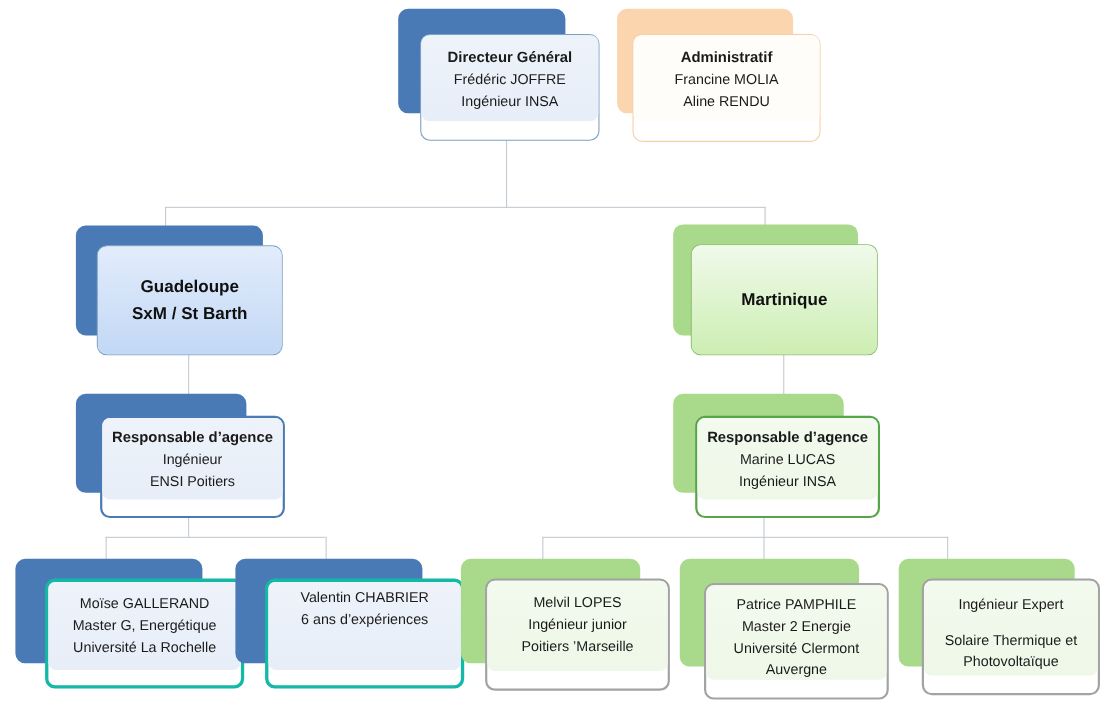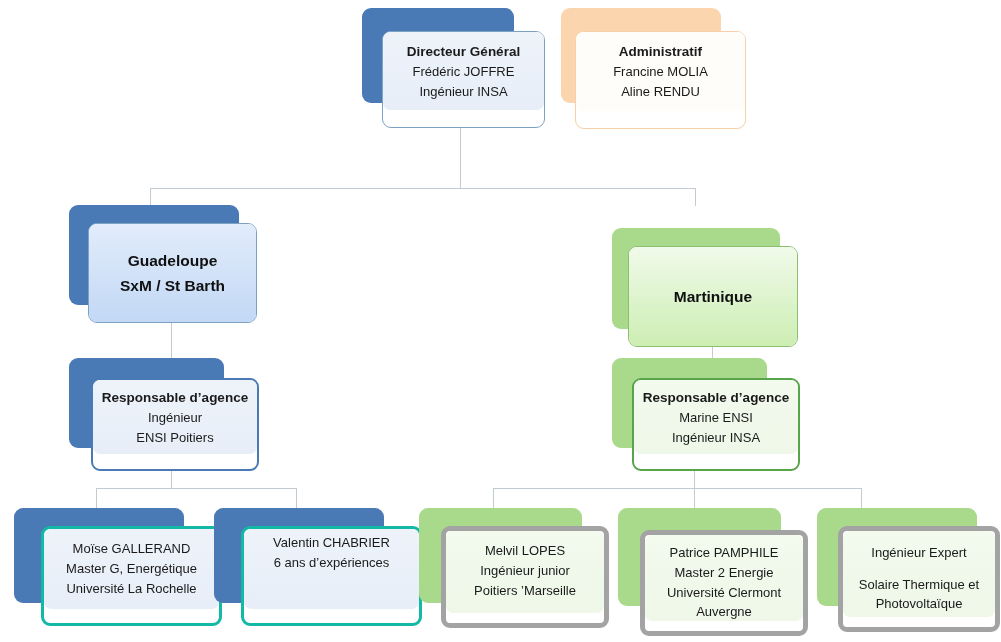--- a/index.html
+++ b/index.html
@@ -56,21 +56,21 @@
   .green .shadow{background:#a9d98a;}
   .green .card{border:1px solid #8cc06f;}
   .green .inner{background:linear-gradient(180deg,#f3faee 0%,#eef7e8 100%);}
 
   
   .blue.strong .card{border:2px solid #4a7ab5;}
   .green.strong .card{border:2px solid #57a44a;}
 
   
   .blue.leaf .card{border:3px solid #14b8a6;}
-  .green.leaf .card{border:5px solid #a3a3a3;}
+  .green.leaf .card{border:2px solid #a3a3a3;}
 
   
   .region .inner{border-radius:8px;}
   .blue.region .card{border:1px solid #7ea2c4;}
   .blue.region .inner{background:linear-gradient(180deg,#e2ecfb 0%,#c2d8f5 100%);height:100%;}
   .green.region .card{border:1px solid #8cc06f;}
   .green.region .inner{background:linear-gradient(180deg,#f0faea 0%,#cdeeb3 100%);height:100%;}
   .region .card{align-items:center;}
   .region .inner{display:flex;flex-direction:column;align-items:center;justify-content:center;}
 
@@ -143,21 +143,21 @@
     <div class="shadow" style="width:160px;height:95px;"></div>
     <div class="card" style="left:14px;top:23px;width:171px;height:98px;">
       <div class="inner" style="height:79px;">
         <div class="t-title">Administratif</div>
         <div class="t-line">Francine MOLIA</div>
         <div class="t-line">Aline RENDU</div>
       </div>
     </div>
   </div>
 
-  <div class="node green region" style="left:612px;top:204px;width:186px;height:119px;margin-top:24px;">
+  <div class="node green region" style="left:612px;top:204px;width:186px;height:119px;">
     <div class="shadow" style="width:168px;height:101px;"></div>
     <div class="card" style="left:16px;top:18px;width:170px;height:101px;">
       <div class="inner">
         <div class="t-big">Martinique</div>
       </div>
     </div>
   </div>
 
   <div class="node blue strong" style="left:69px;top:358px;width:190px;height:113px;">
     <div class="shadow" style="width:155px;height:90px;"></div>
@@ -168,21 +168,21 @@
         <div class="t-line">ENSI Poitiers</div>
       </div>
     </div>
   </div>
 
   <div class="node green strong" style="left:612px;top:358px;width:188px;height:113px;">
     <div class="shadow" style="width:155px;height:90px;"></div>
     <div class="card" style="left:20px;top:20px;width:168px;height:93px;">
       <div class="inner" style="height:74px;padding-top:8px;">
         <div class="t-title">Responsable d’agence</div>
-        <div class="t-line">Marine ENSI</div>
+        <div class="t-line">Marine LUCAS</div>
         <div class="t-line">Ingénieur INSA</div>
       </div>
     </div>
   </div>
 
   <div class="node blue leaf" style="left:14px;top:508px;width:208px;height:118px;">
     <div class="shadow" style="width:170px;height:95px;"></div>
     <div class="card" style="left:27px;top:18px;width:181px;height:100px;">
       <div class="inner" style="height:80px;padding-top:10px;">
         <div class="t-line">Moïse GALLERAND</div>

